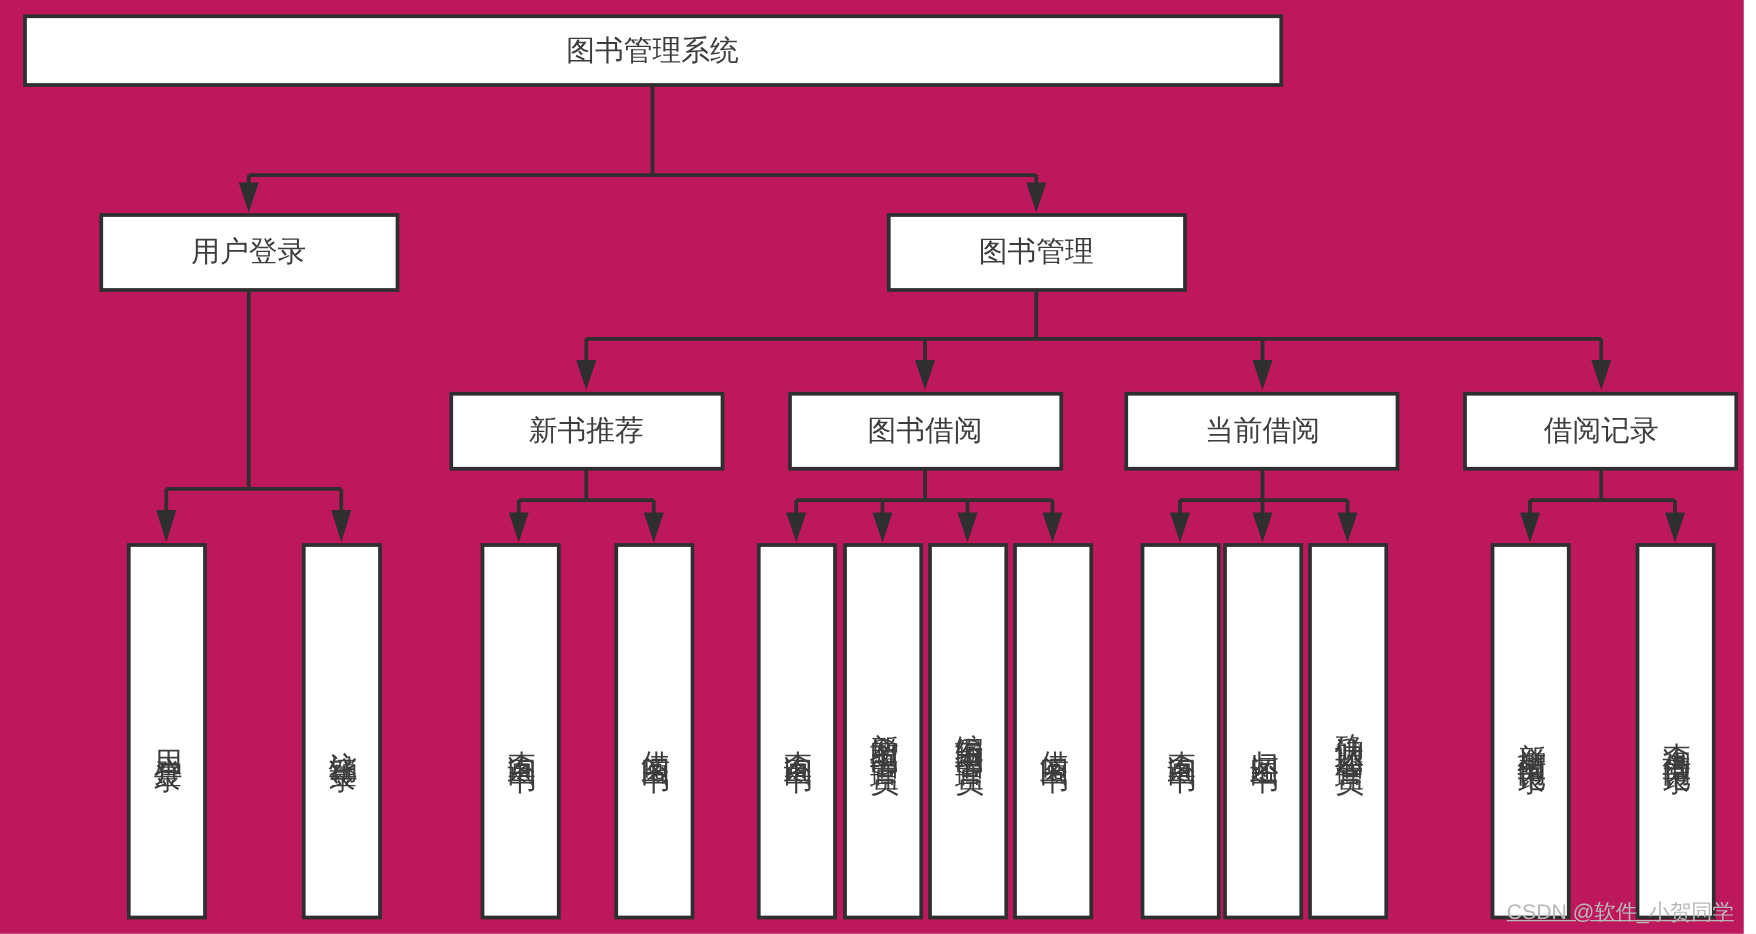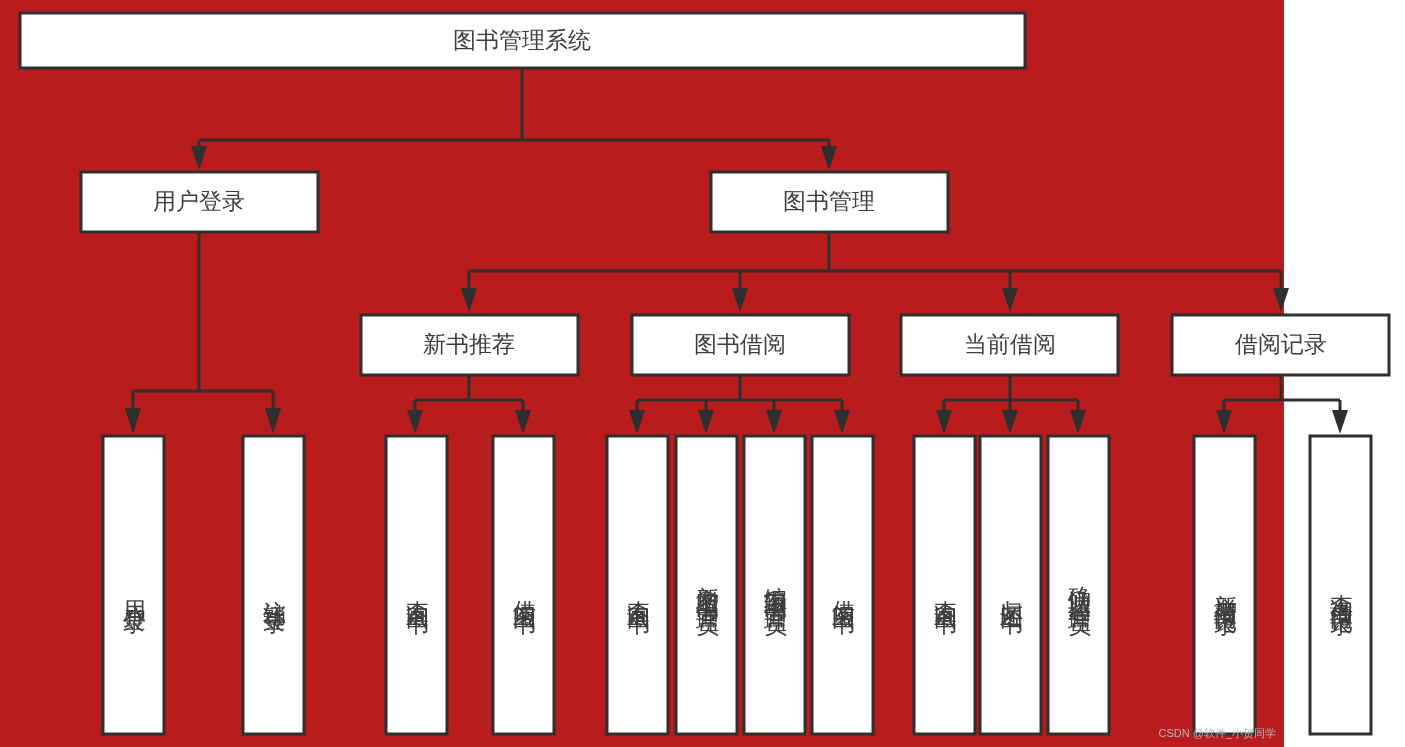--- a/index.html
+++ b/index.html
@@ -1,21 +1,21 @@
 <!DOCTYPE html>
 <html><head>
 <meta charset="utf-8">
 <style>
   html,body{margin:0;padding:0;background:#ffffff;}
   body{
     width:1405px;height:747px;
     font-family:"Liberation Sans","DejaVu Sans",sans-serif;
     overflow:hidden;
   }
-  #diagram-root{position:relative;width:1284px;height:747px;background:#b91c1c;}
+  #diagram-root{position:relative;width:1395px;height:747px;background:#be185d;}
   svg{display:block;}
   .node-box{fill:#ffffff;stroke:#2f2f2f;stroke-width:3;}
   .link-line{stroke:#2f2f2f;stroke-width:3;fill:none;}
   .arrow-head{fill:#2f2f2f;stroke:none;}
   .node-label{
     font-family:"Liberation Sans","DejaVu Sans",sans-serif;
     fill:#3d3d3d;
     text-anchor:middle;
     dominant-baseline:middle;
   }
@@ -23,24 +23,25 @@
   .label-v{
     font-size:23px;
     writing-mode:vertical-rl;
     text-orientation:upright;
     letter-spacing:4px;
   }
   .watermark{
     position:absolute;
     right:8px;bottom:6px;
     font-family:"Liberation Sans","DejaVu Sans",sans-serif;
-    font-size:11px;
+    font-size:17px;
     color:#b8b8b8;
     white-space:nowrap;
     pointer-events:none;
+    text-decoration:underline;
   }
 </style>
 </head>
 <body>
 
 <div id="diagram-root">
 
   <svg width="1405" height="747" viewBox="0 0 1405 747" xmlns="http://www.w3.org/2000/svg">
 
     <g>

